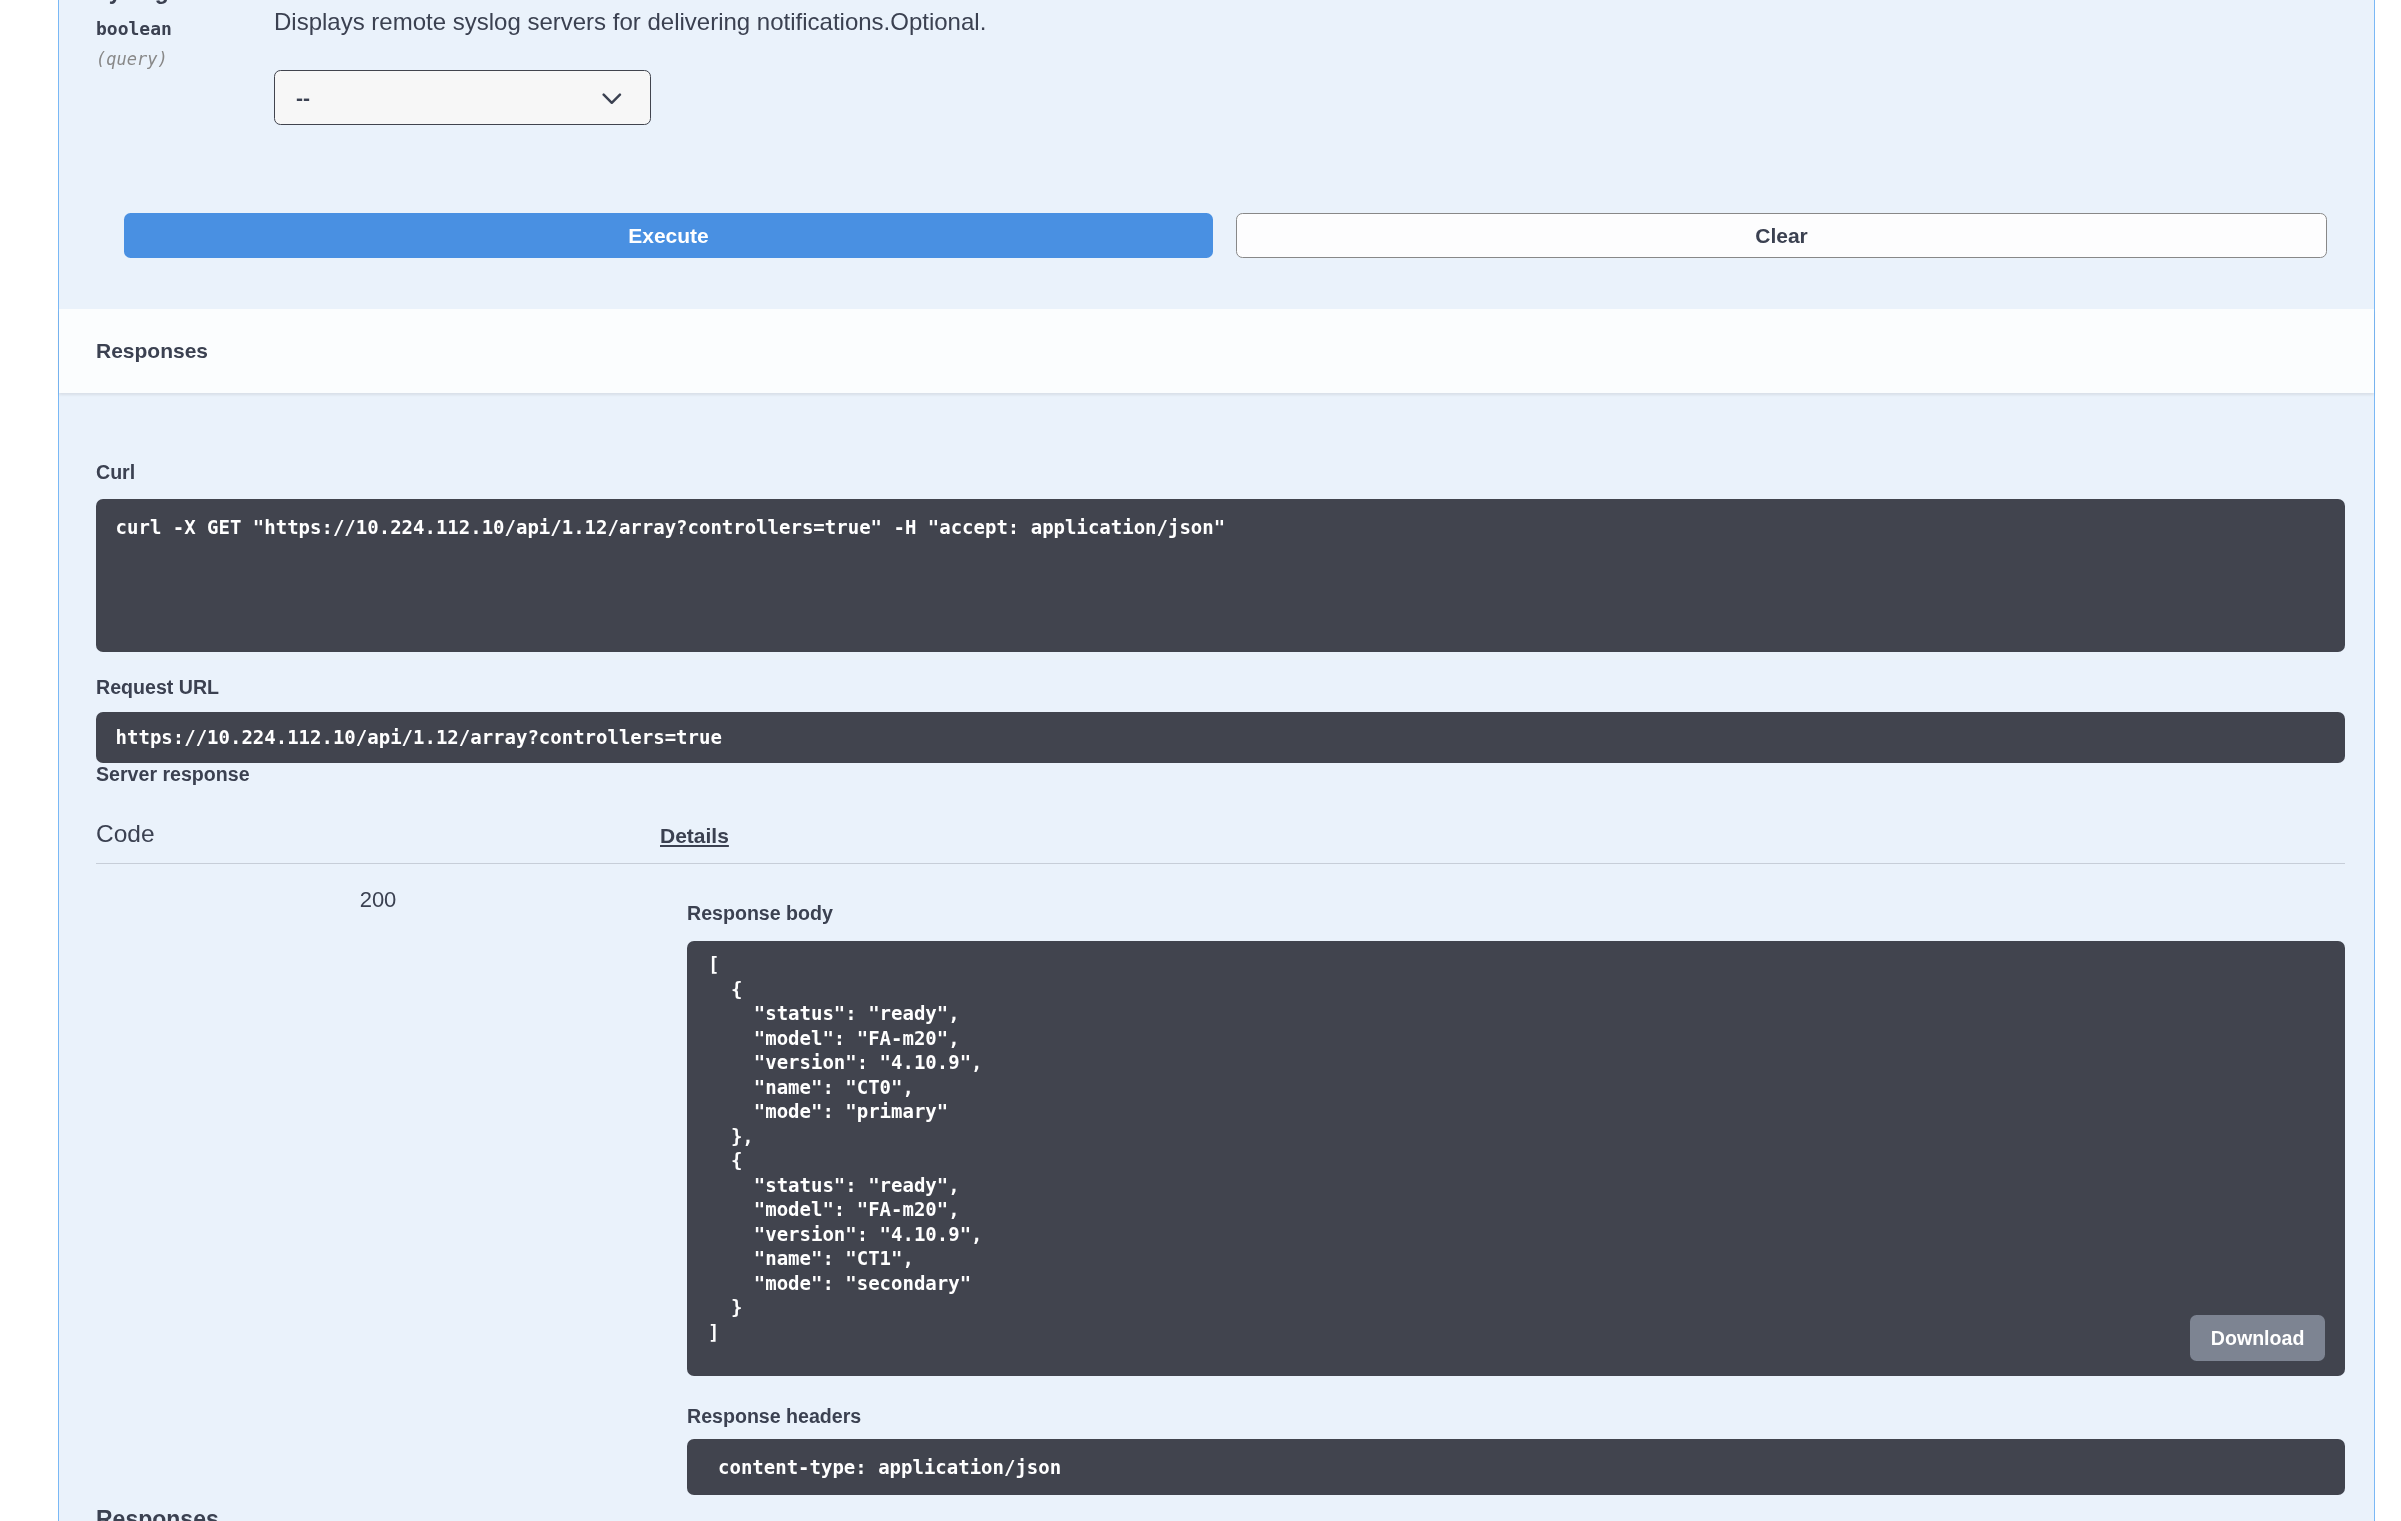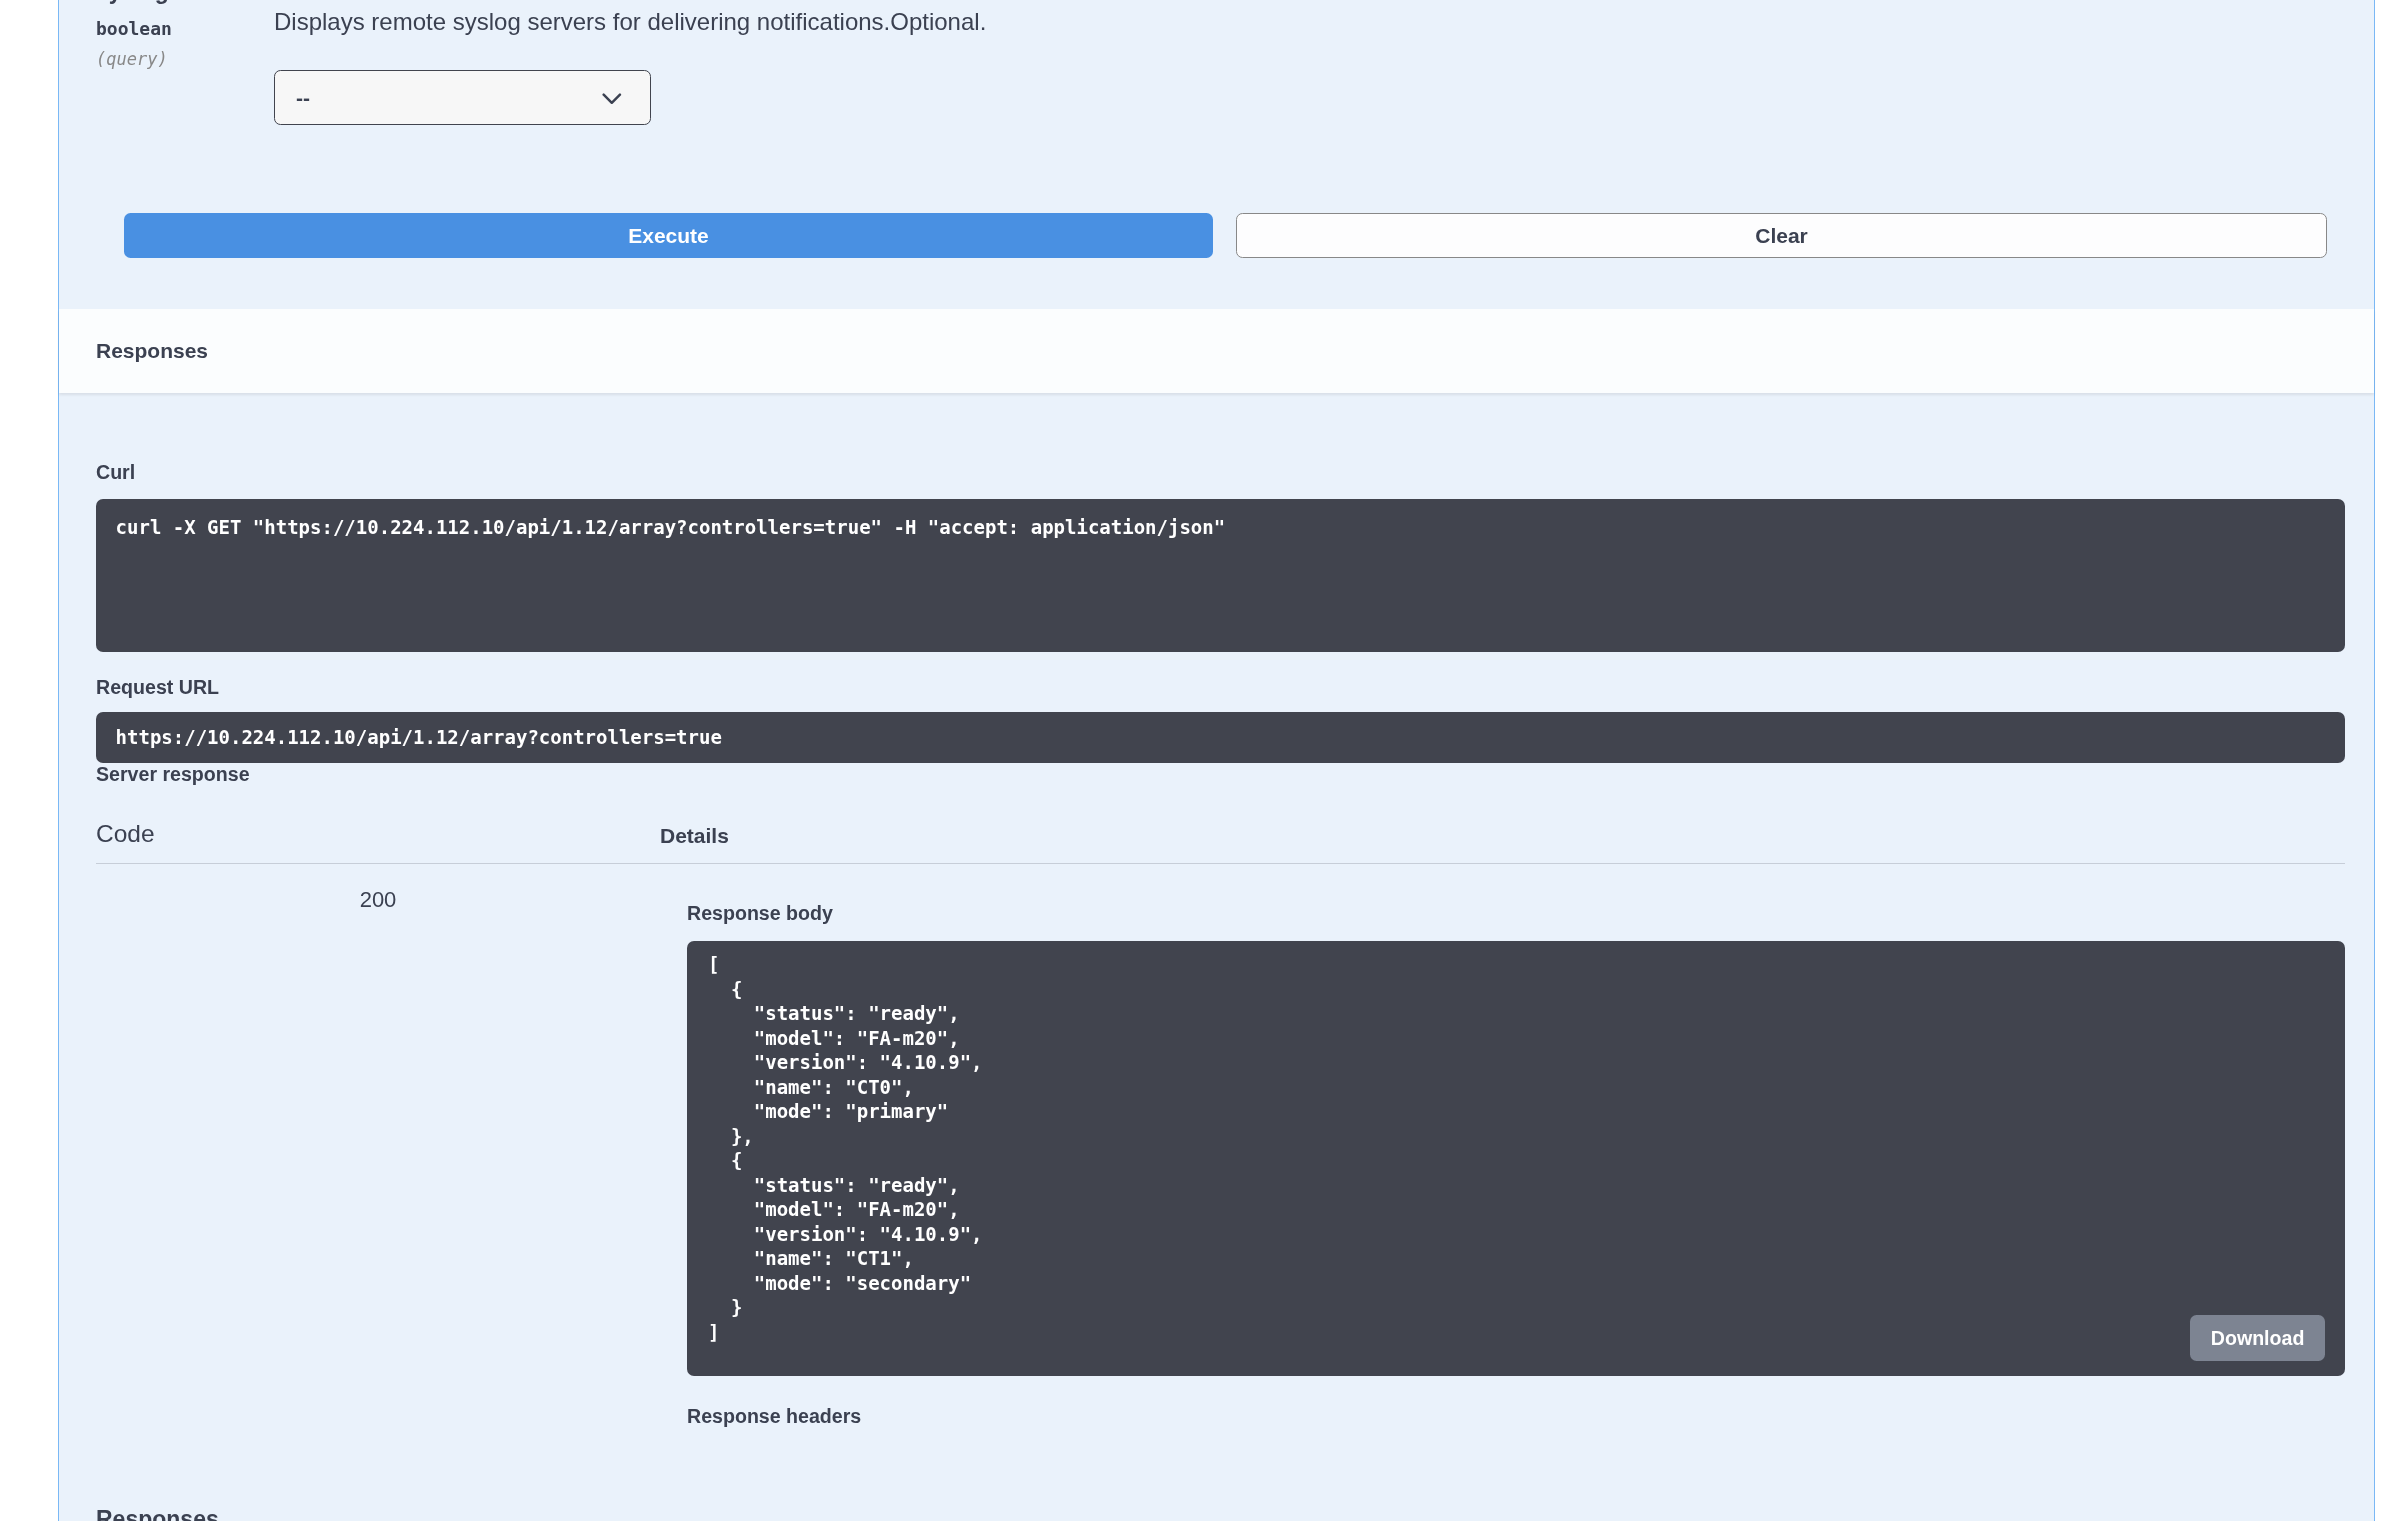--- a/index.html
+++ b/index.html
@@ -44,21 +44,21 @@
     white-space:pre; overflow:hidden; }
 
   .curl-block { margin-top:14.7px; height:153px; padding:16.3px 19.6px; line-height:24.5px; }
   .label-request { margin-top:24.5px; }
   .request-block { margin-top:13px; height:51px; padding:14px 19.6px; line-height:23px; }
   .label-server { }
 
   .resp-table-head { margin-top:34px; display:flex; align-items:flex-end;
     border-bottom:1.6px solid rgba(59,65,81,.2); padding-bottom:14.7px; }
   .col-code-h { width:564px; font-size:24.5px; font-weight:500; }
-  .col-details-h { font-size:21px; font-weight:700; }
+  .col-details-h { font-size:21px; font-weight:700;text-decoration:underline; }
 
   .resp-row { display:flex; margin-top:23px; }
   .col-code { width:564px; font-size:22px;text-align:center; }
   .col-details { flex:1; min-width:0;margin-left:27px; }
   .label-body { margin-top:14.7px; }
 
   .body-wrap { position:relative; margin-top:16.3px; }
   .body-block { height:435px; padding:11.4px 21px; line-height:24.5px; }
   .download-btn { position:absolute; right:19.6px; bottom:14.7px; height:46px; padding:0 21px;
     background:#7d8492; border:none; border-radius:6.5px; color:#ffffff; font-size:19.6px;
@@ -131,20 +131,21 @@
     "model": "FA-m20",
     "version": "4.10.9",
     "name": "CT1",
     "mode": "secondary"
   }
 ]</pre>
           <button class="download-btn">Download</button>
         </div>
 
         <div class="block-label label-headers">Response headers</div>
+        <pre class="code headers-block">content-type: application/json</pre>
 
       </div>
     </div>
 
   </div>
 
   <div class="responses-doc-title">Responses</div>
 
 </div>
 

